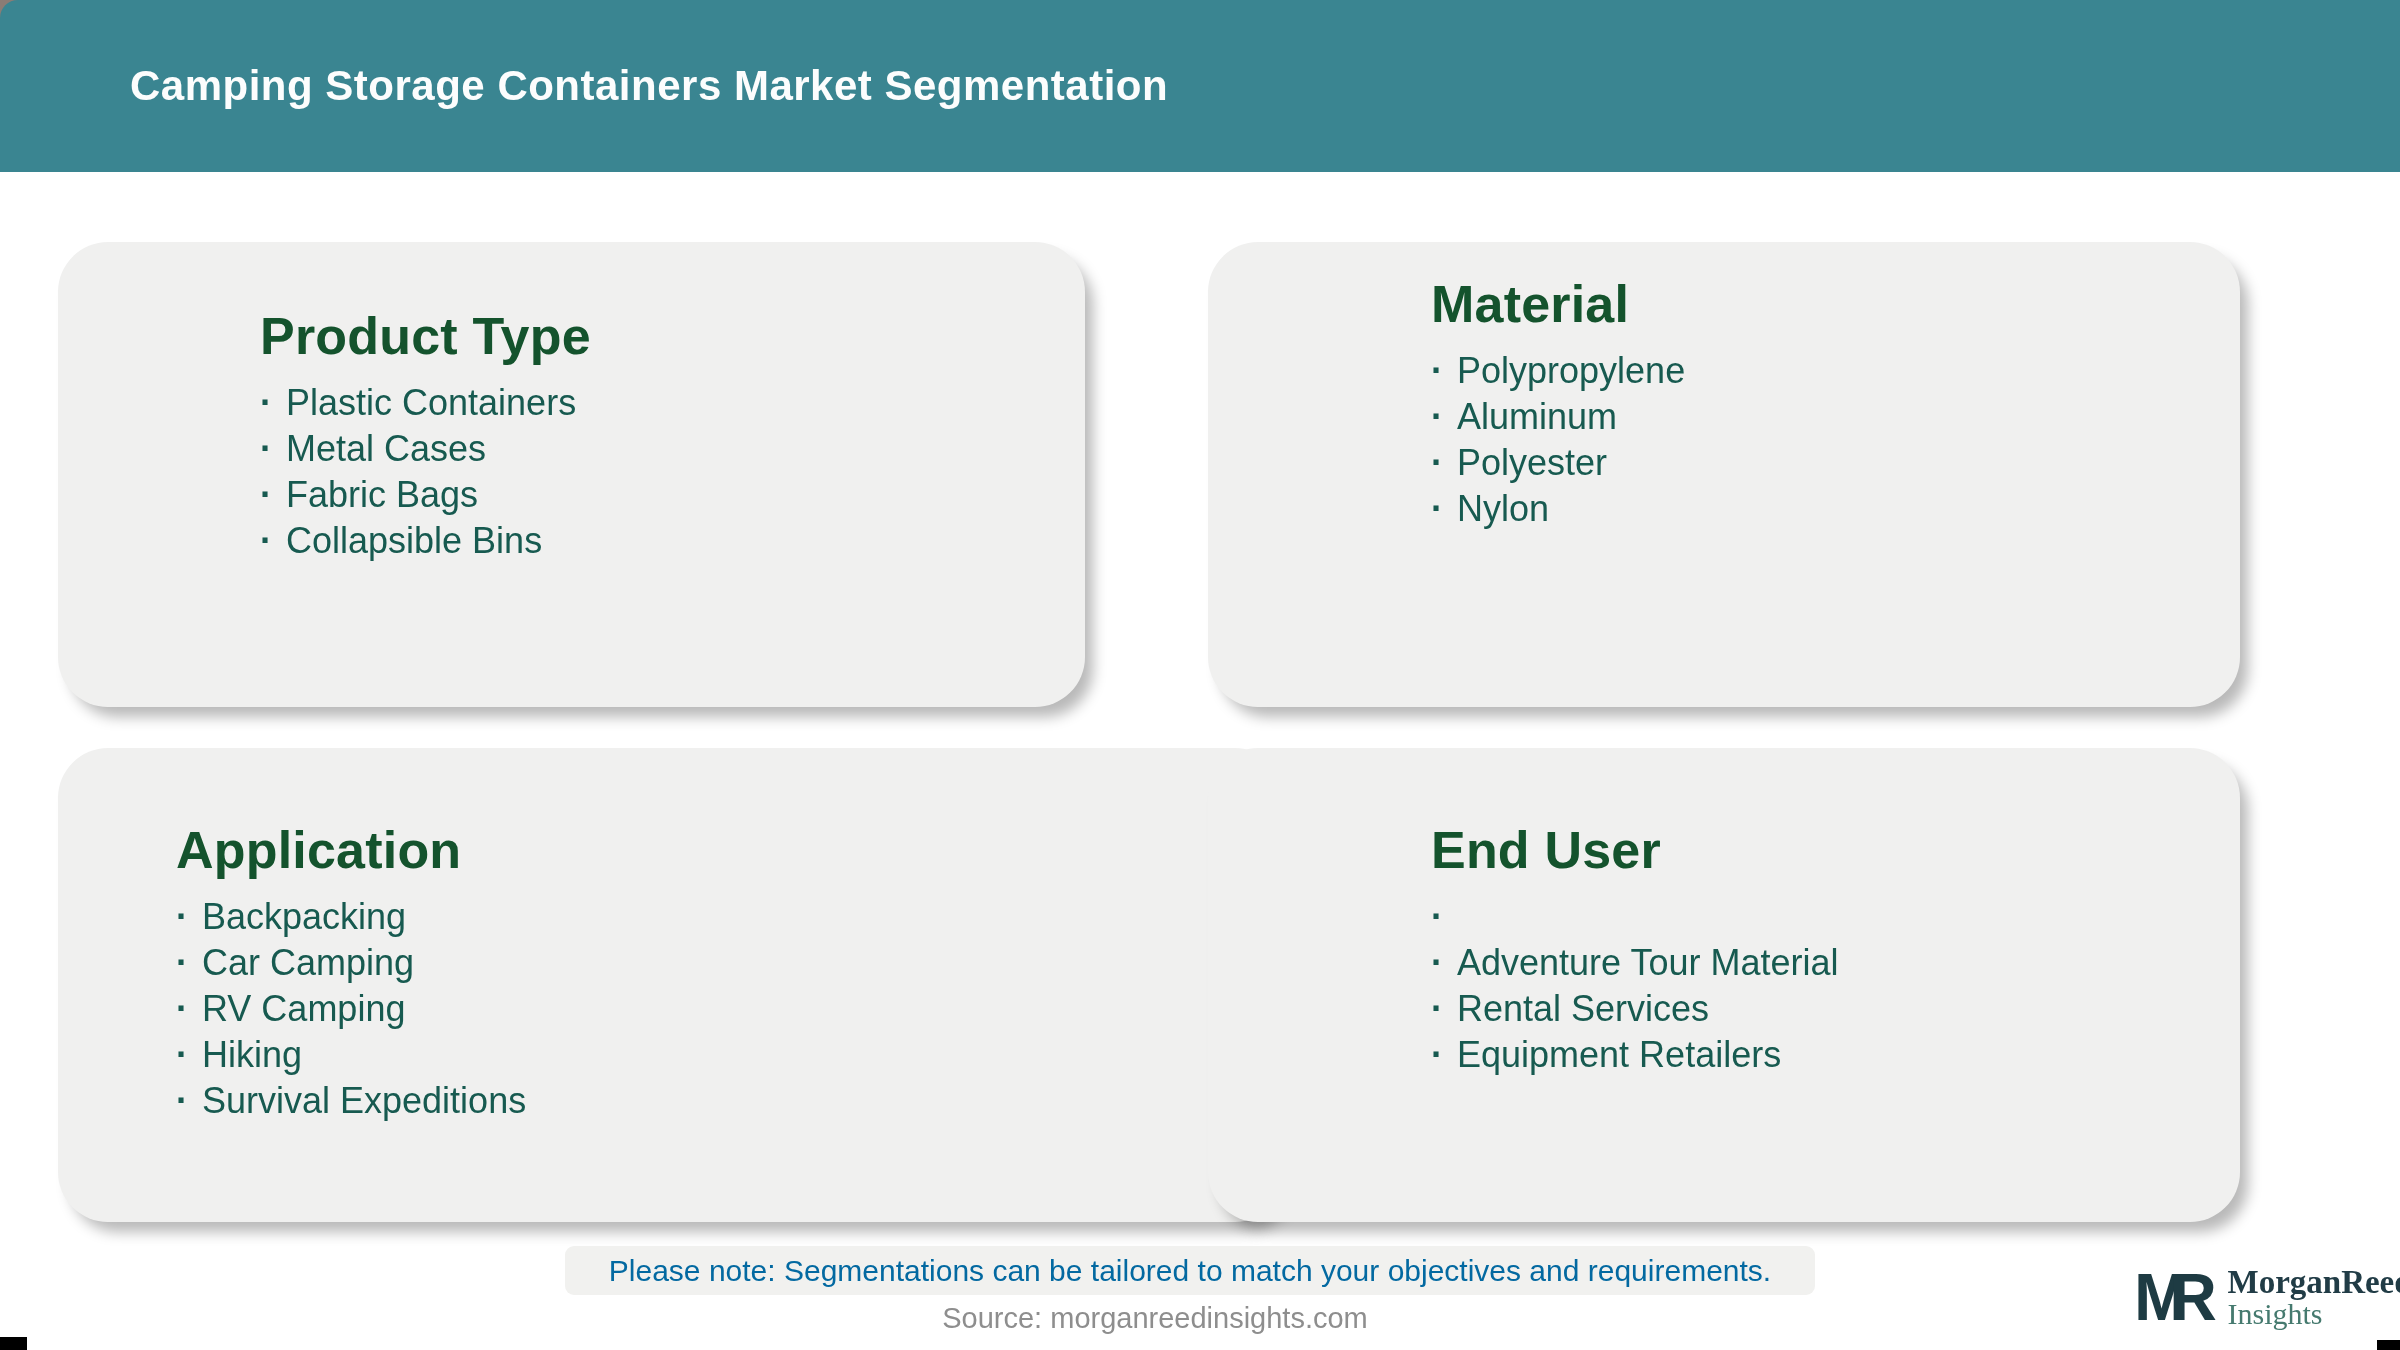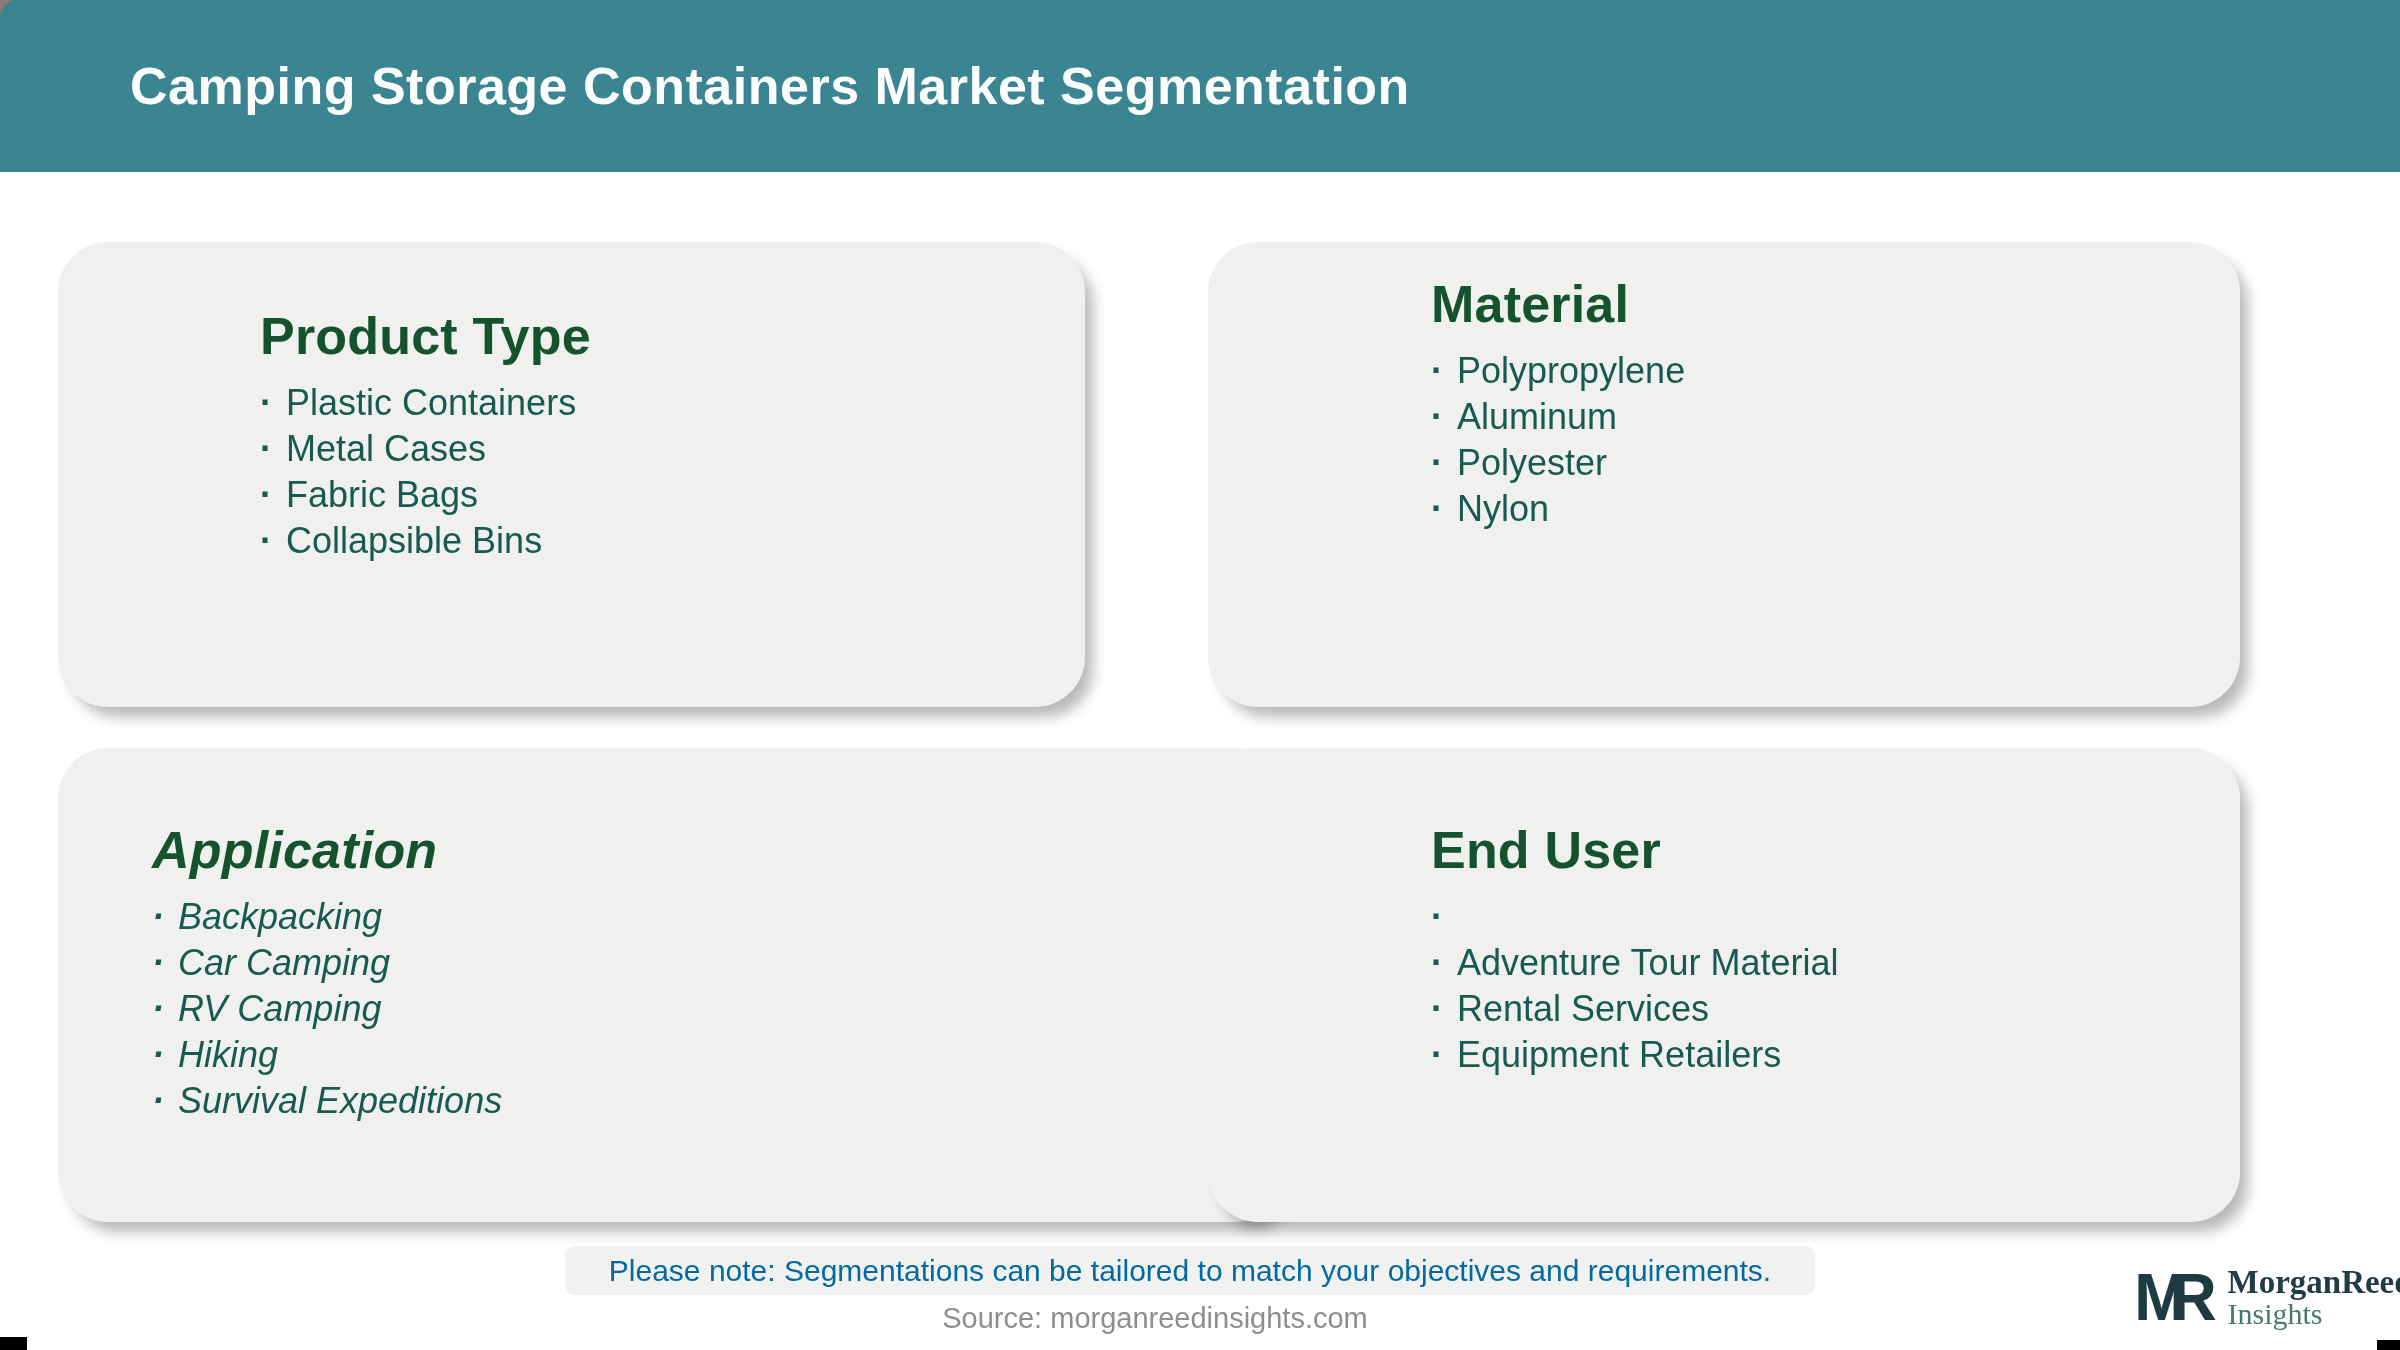--- a/index.html
+++ b/index.html
@@ -9,32 +9,32 @@
   }
   
   .corner-artifact{position:absolute;left:0;top:0;width:34px;height:34px;background:#8a7c75;}
   
   .header{
     position:absolute;left:0;top:0;width:2400px;height:172px;
     background:#3a8591;border-top-left-radius:18px;
     display:flex;align-items:center;
   }
   .header-title{
-    margin-left:130px;font-size:52px;font-weight:bold;color:#fcfdfd;
+    margin-left:130px;font-size:42px;font-weight:bold;color:#fcfdfd;
     letter-spacing:.5px;white-space:nowrap;
   }
   
   .card{
     position:absolute;background:#f0f0ef;border-radius:50px;
     box-shadow:10px 12px 14px -2px rgba(0,0,0,0.28);
     box-sizing:border-box;
   }
   .card-0{left:58px;top:242px;width:1027px;height:465px;padding:64px 40px 0 202px;}
   .card-1{left:1208px;top:242px;width:1032px;height:465px;padding:32px 40px 0 223px;}
-  .card-2{left:58px;top:748px;width:1227px;height:474px;padding:72px 40px 0 94px;font-style:italic;}
+  .card-2{left:58px;top:748px;width:1227px;height:474px;padding:72px 40px 0 118px;}
   .card-3{left:1208px;top:748px;width:1032px;height:474px;padding:72px 40px 0 223px;}
   .card-title{
     font-size:52px;font-weight:bold;color:#14532d;margin:0 0 14px 0;
     letter-spacing:.2px;
   }
   .card-list{list-style:none;margin:0;padding:0;}
   .card-list li{
     display:flex;align-items:center;height:46px;
     font-size:36px;color:#175a50;
   }

